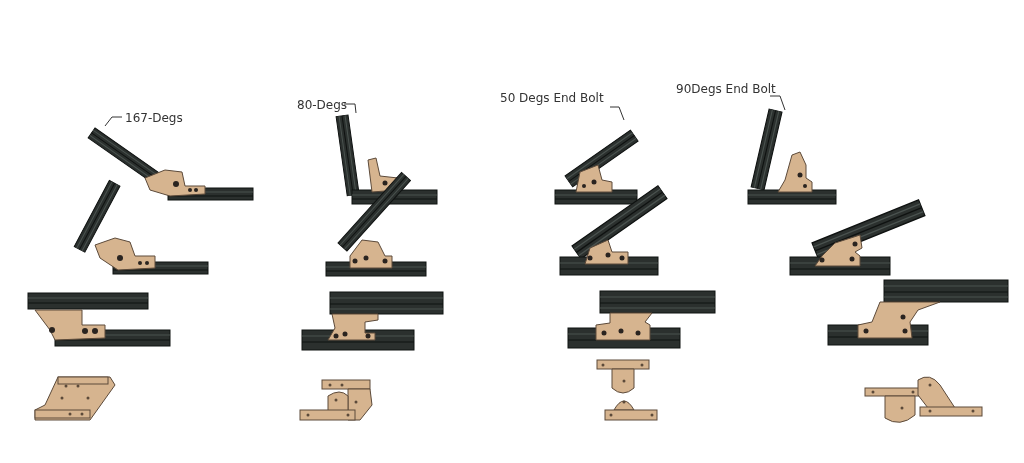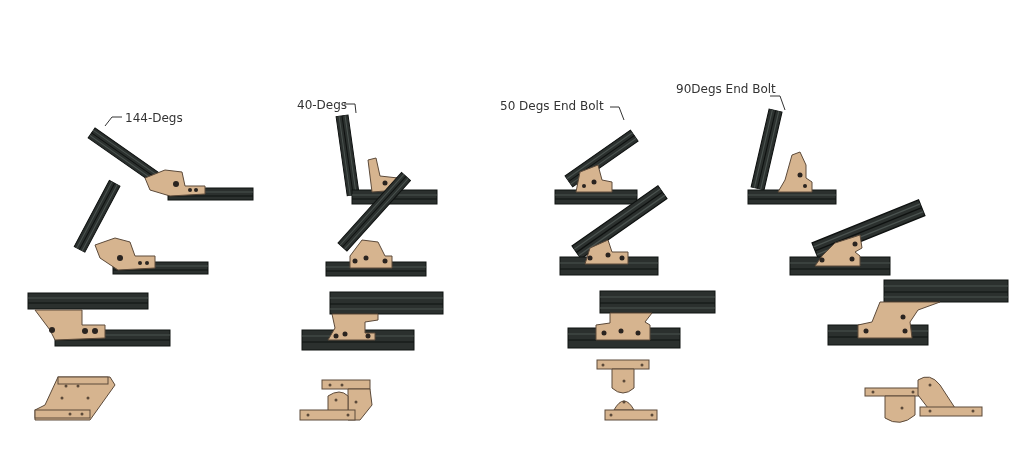--- a/index.html
+++ b/index.html
@@ -215,16 +215,16 @@
   </g>
 
   <g stroke="#333" stroke-width="1" fill="none">
     <path d="M122 117 L112 117 L105 126"></path>
     <path d="M344 104 L355 104 L356 113"></path>
     <path d="M610 107 L619 107 L624 120"></path>
     <path d="M770 96 L780 96 L785 110"></path>
   </g>
 </svg>
 
-<div class="lbl" style="left:125px;top:111px">144-Degs</div>
-<div class="lbl" style="left:297px;top:98px">40-Degs</div>
-<div class="lbl" style="left:500px;top:99px">50 Degs End Bolt</div>
+<div class="lbl" style="left:125px;top:111px">167-Degs</div>
+<div class="lbl" style="left:297px;top:98px">80-Degs</div>
+<div class="lbl" style="left:500px;top:91px">50 Degs End Bolt</div>
 <div class="lbl" style="left:676px;top:82px">90Degs End Bolt</div>
 
 </body></html>

